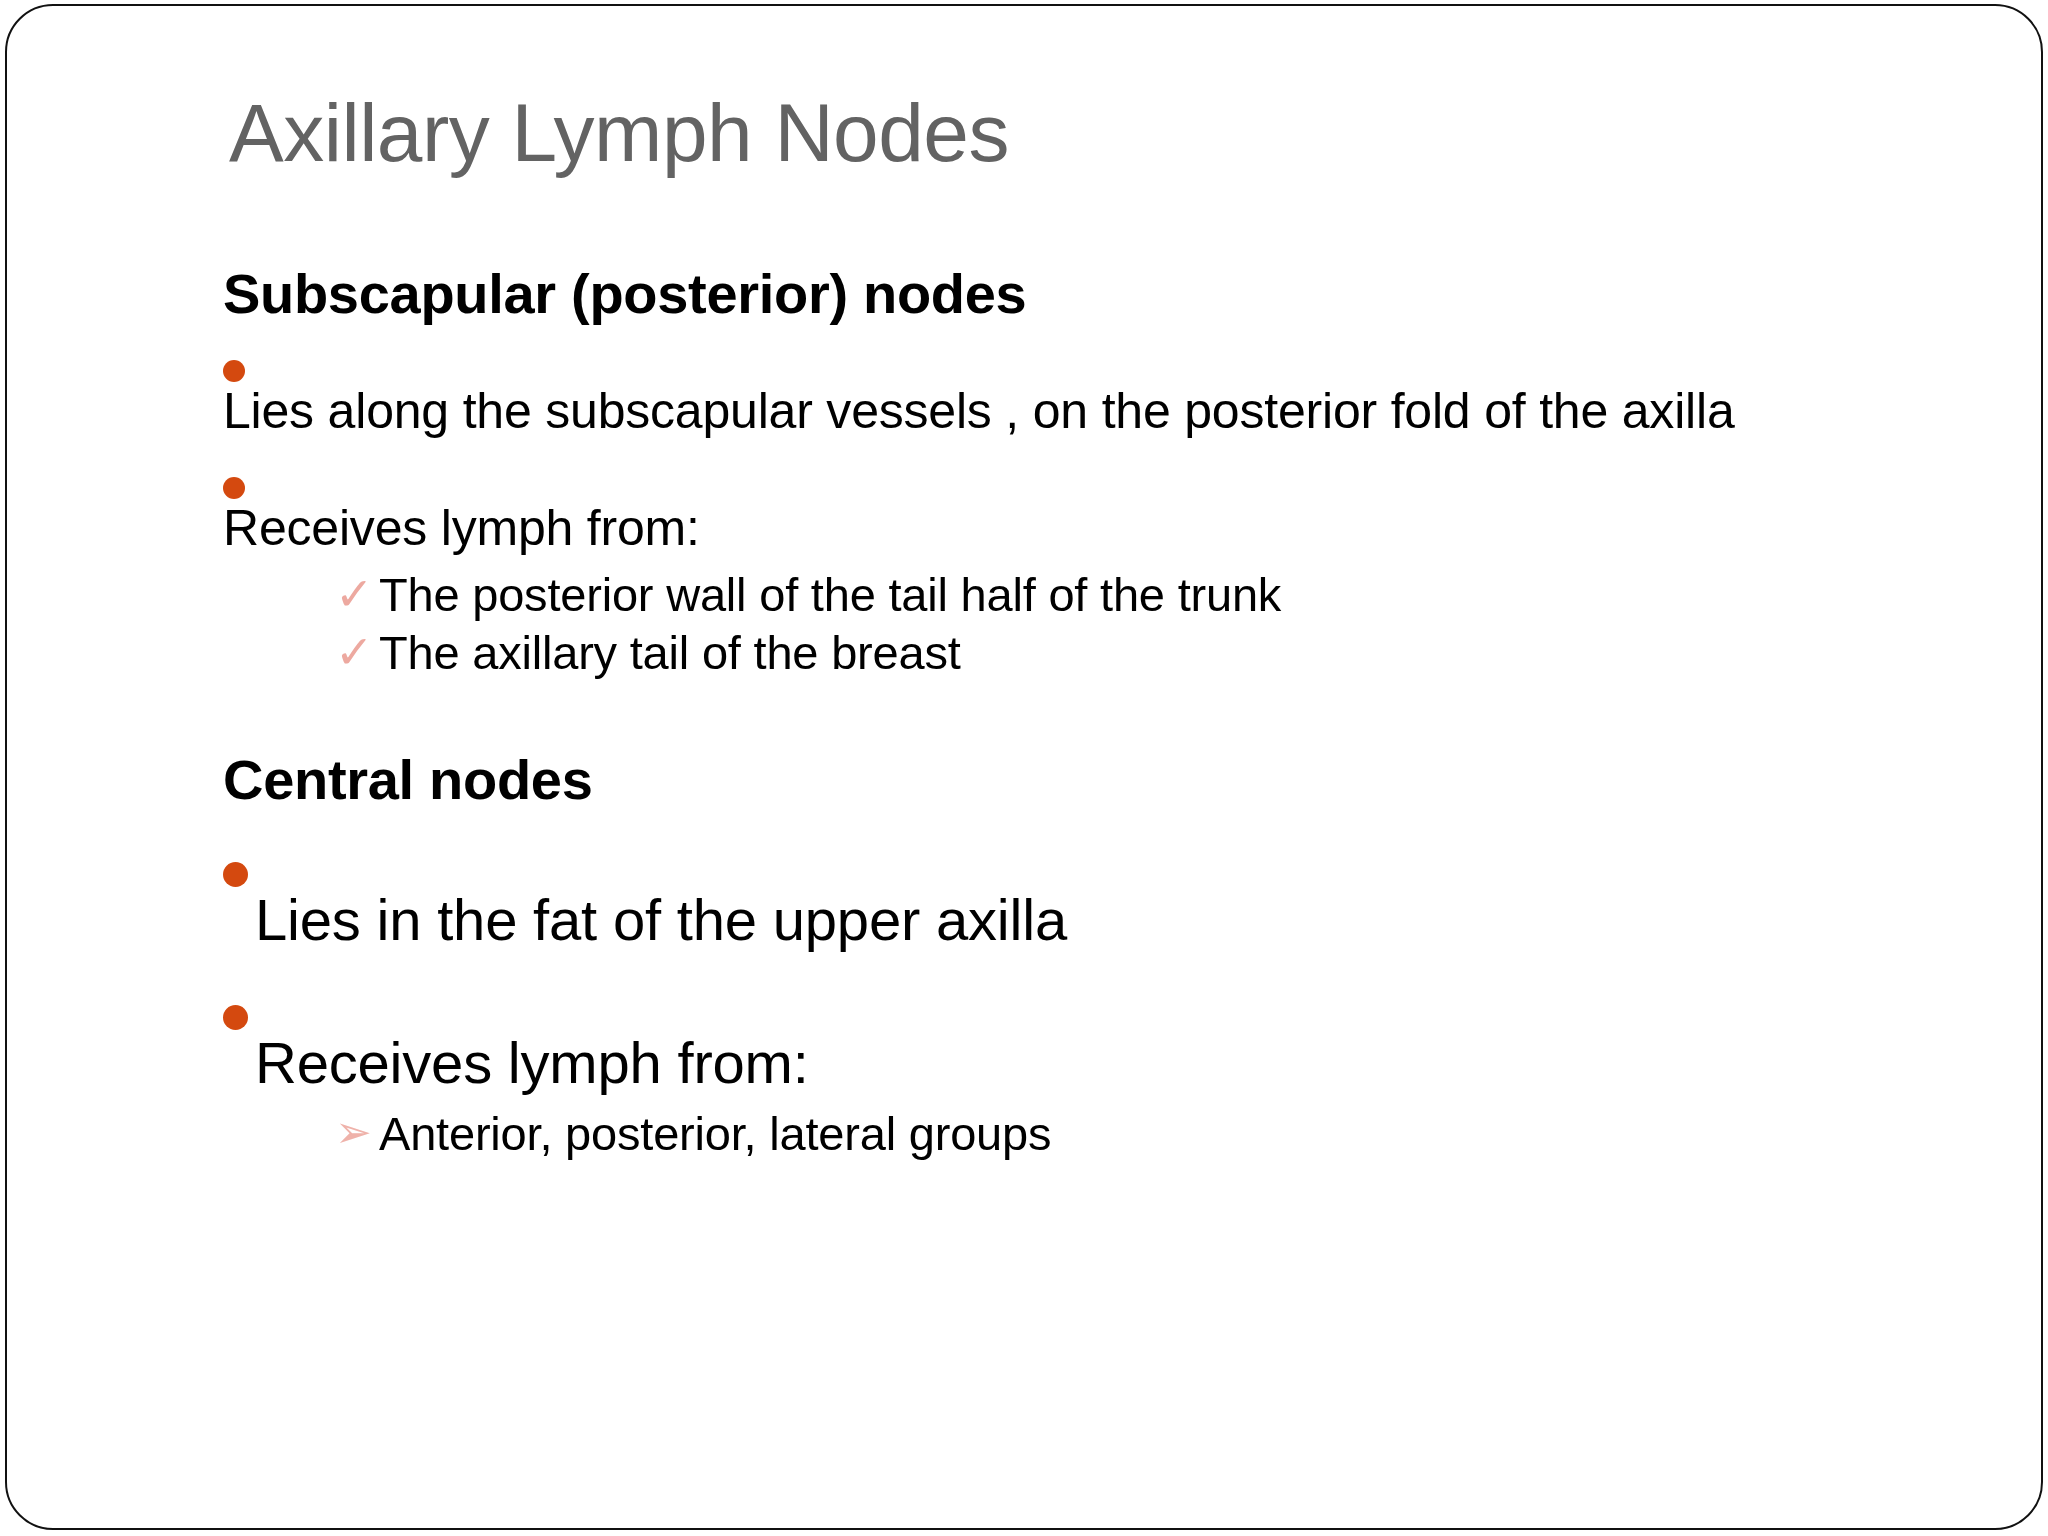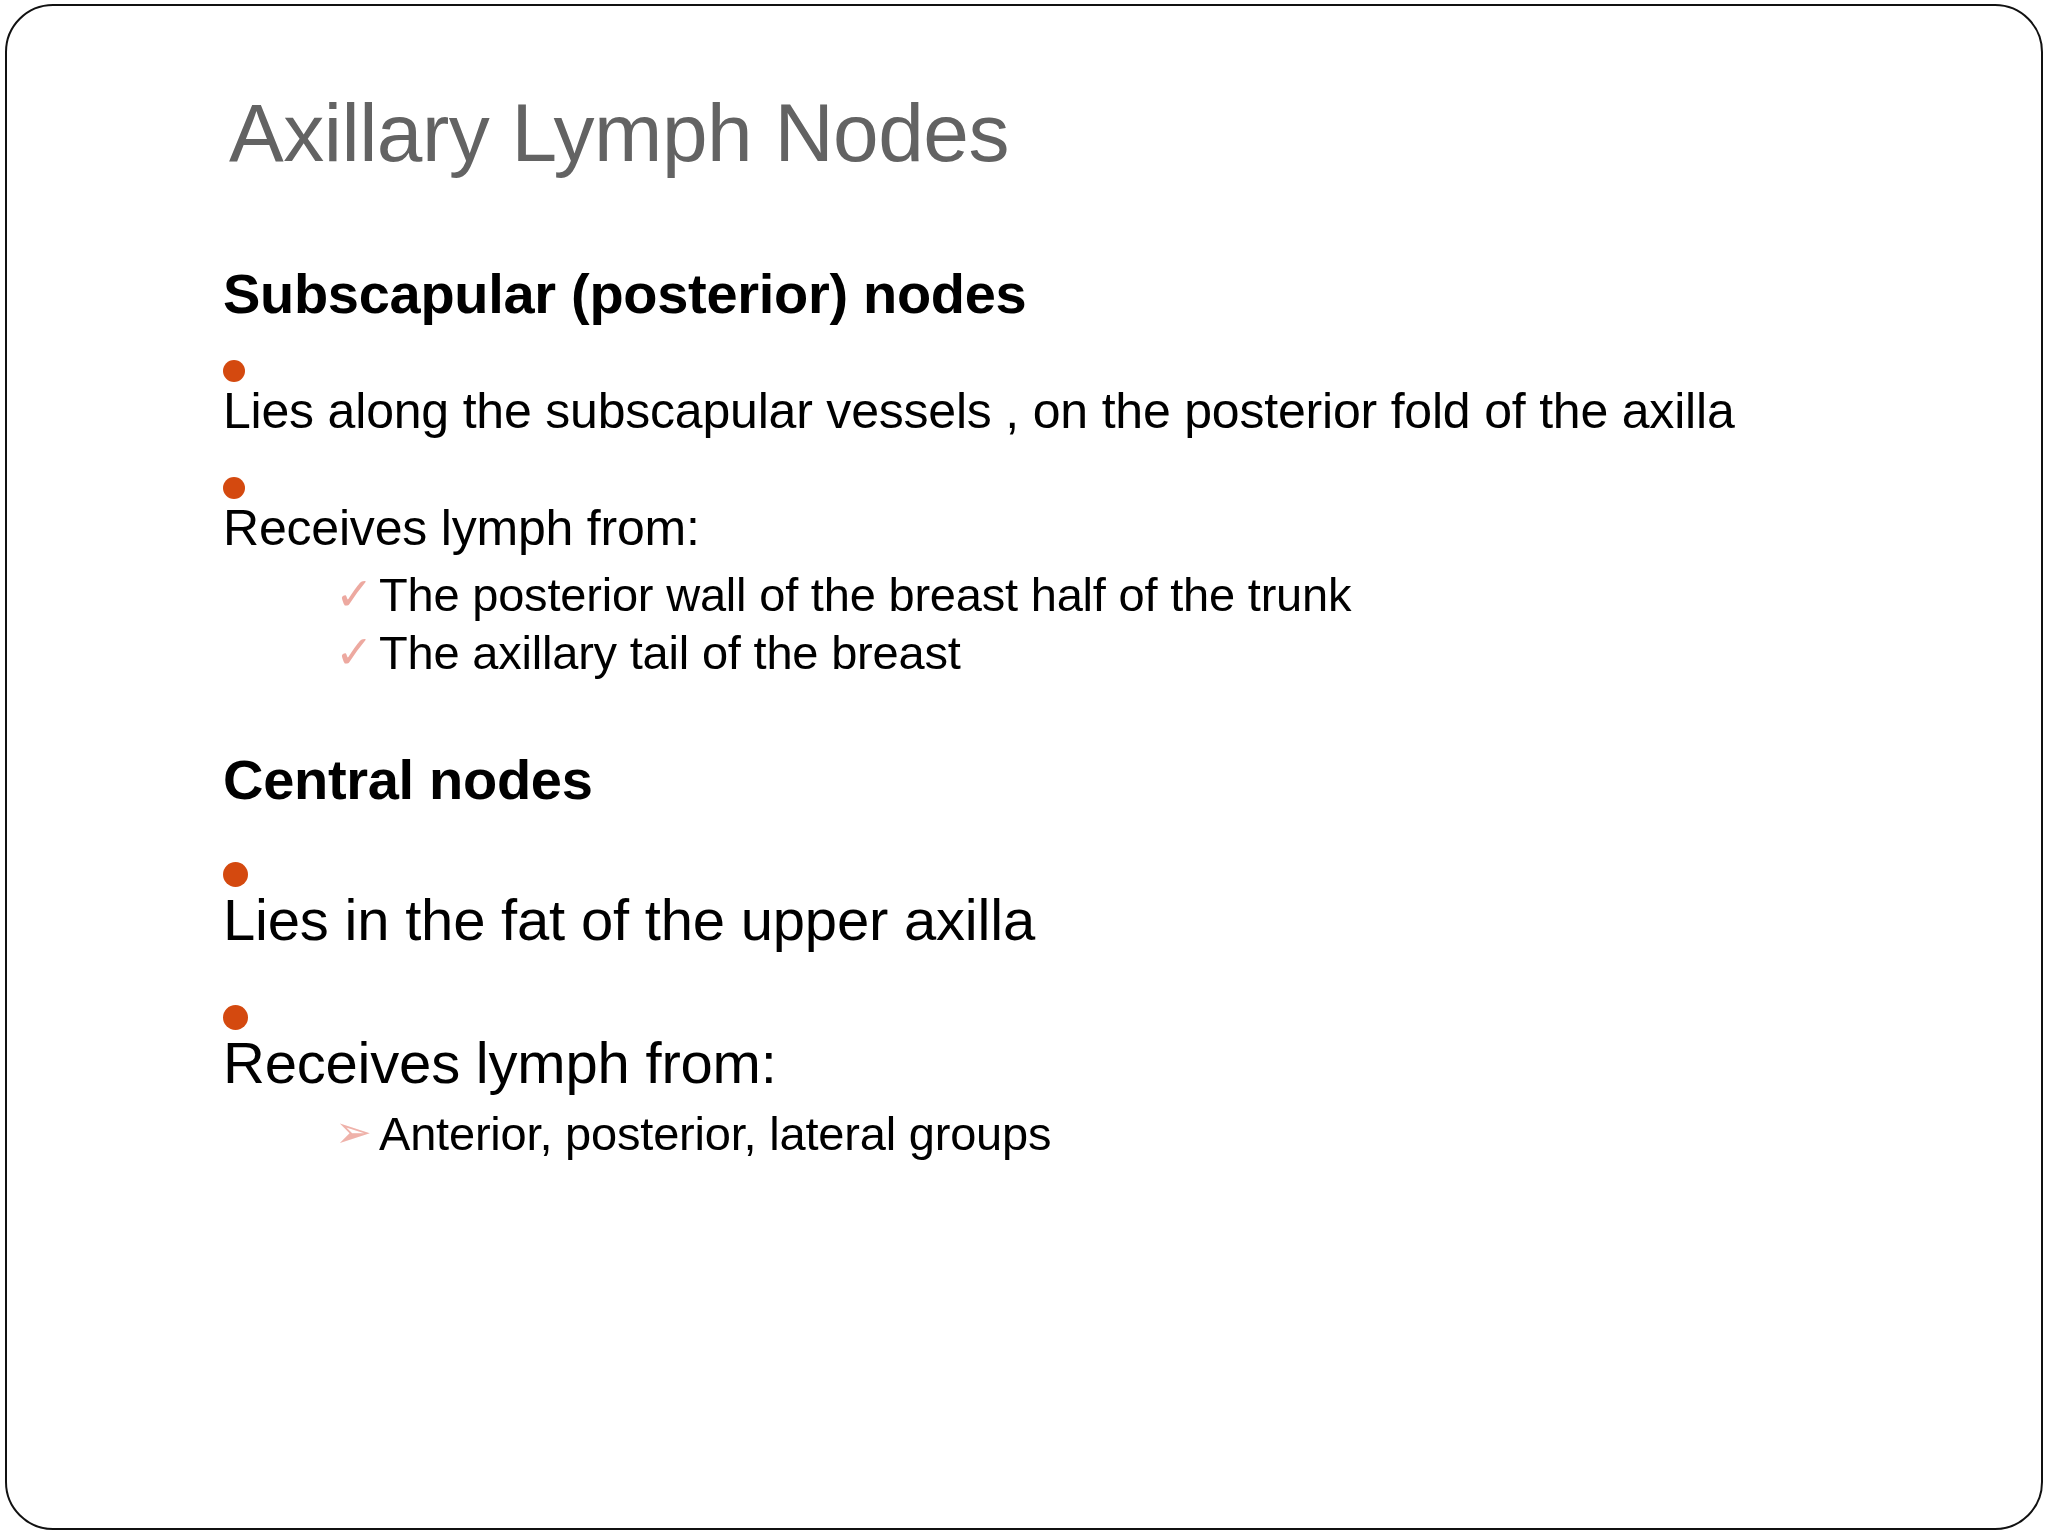--- a/index.html
+++ b/index.html
@@ -83,21 +83,21 @@
     flex: 1 1 auto;
     font-size: 50px;
     line-height: 1.17;
     color: #000000;
     letter-spacing: -0.2px;
   }
 
   
   .big .l1-marker { padding-top: 25px; width: 58px; }
   .big .l1-dot { width: 25px; height: 25px; }
-  .big .l1-text { font-size: 58px; line-height: 1.15; }
+  .big .l1-text { font-size: 58px; line-height: 1.15; margin-left: 32px; }
   .big.l1 { margin-top: 26px; }
 
   
   .l2 {
     display: flex;
     align-items: flex-start;
     margin: 2px 0 0 0;
     padding-left: 112px;
   }
   .l2-marker {
@@ -141,21 +141,21 @@
 
     <div class="l1">
       <span class="l1-marker">
         <span class="l1-dot"></span>
       </span>
       <span class="l1-text">Receives lymph from:</span>
     </div>
 
     <div class="l2 tight">
       <span class="l2-marker">✓</span>
-      <span class="l2-text">The posterior wall of the breast half of the trunk</span>
+      <span class="l2-text">The posterior wall of the tail half of the trunk</span>
     </div>
 
     <div class="l2">
       <span class="l2-marker">✓</span>
       <span class="l2-text">The axillary tail of the breast</span>
     </div>
 
     <div class="section-heading second">Central nodes</div>
 
     <div class="l1 big">

